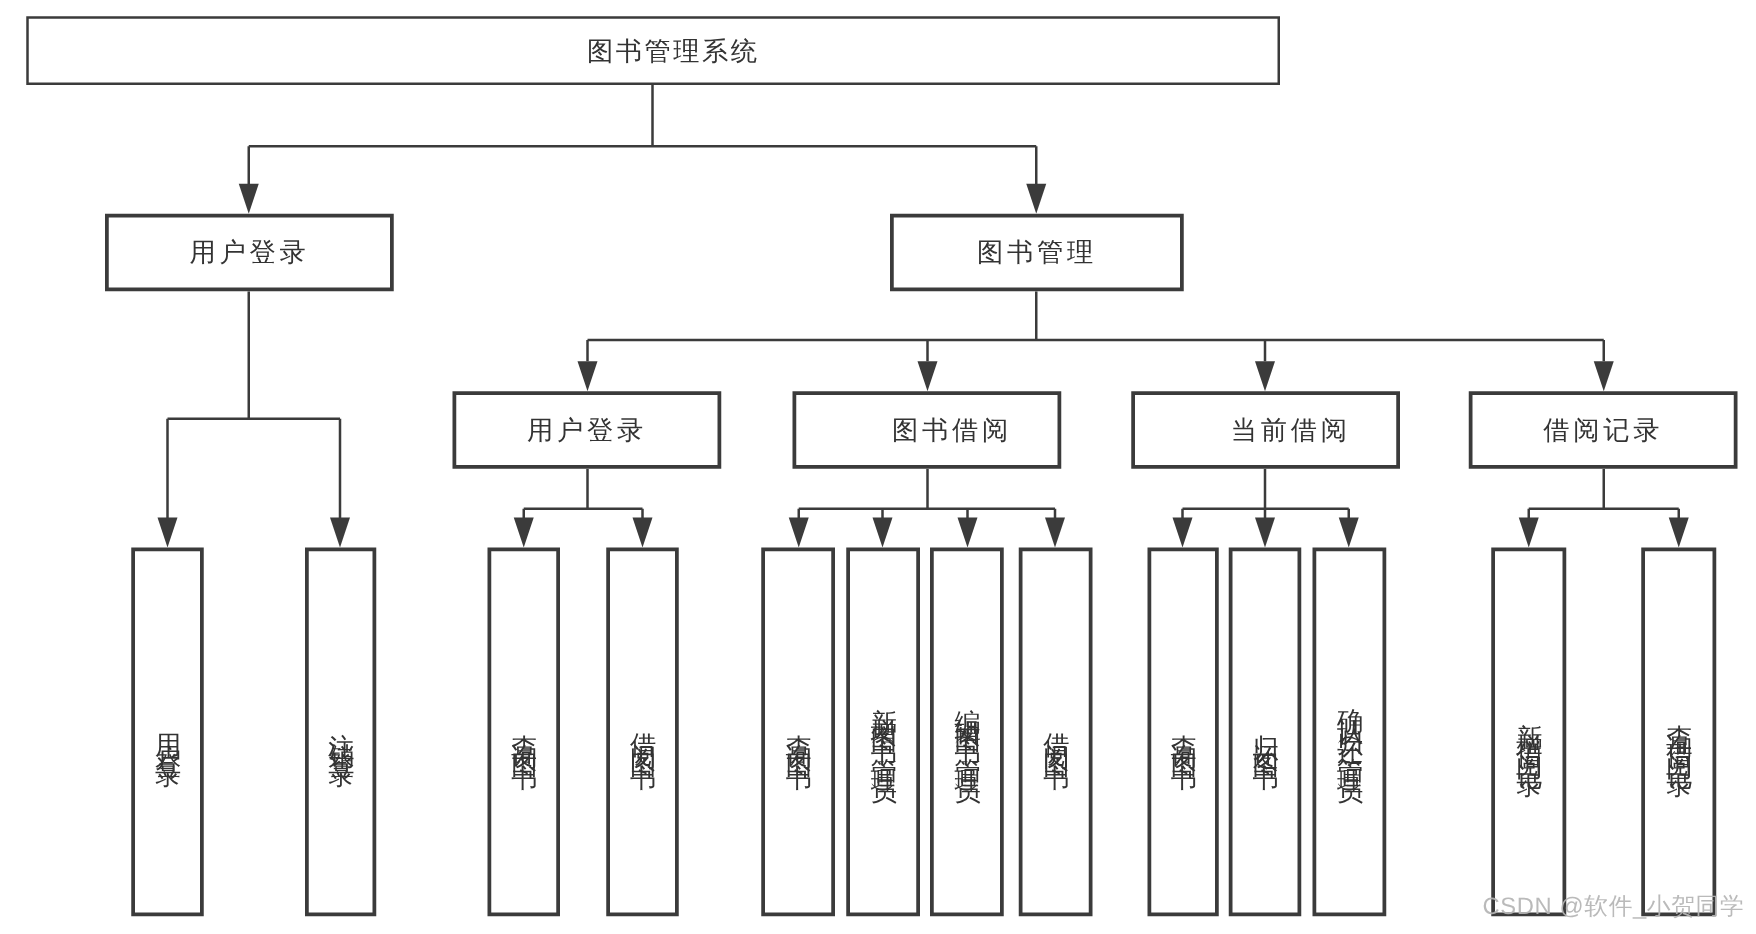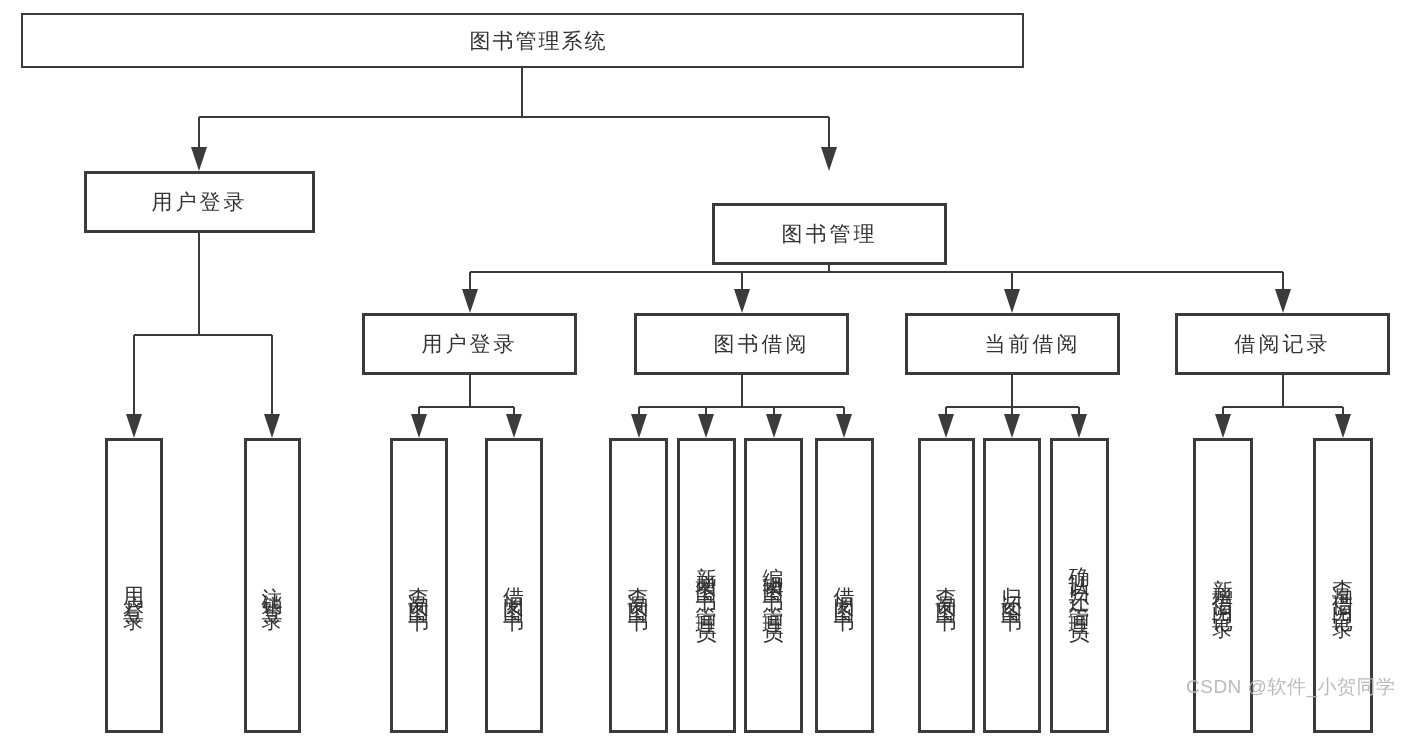--- a/index.html
+++ b/index.html
@@ -48,21 +48,21 @@
   .box.leaf span {
     writing-mode: vertical-rl;
     text-orientation: mixed;
     font-size: 21px;
     letter-spacing: 8px;
     line-height: 1;
   }
   .watermark {
     position: absolute;
     left: 1186px;
-    top: 674px;
+    top: 712px;
     font-size: 19px;
     letter-spacing: 0.5px;
     color: var(--watermark);
     opacity: 0.92;
     white-space: nowrap;
     z-index: 10;
   }
 </style>
 </head>
 <body>
@@ -119,21 +119,21 @@
     </g>
   </svg>
 
   <div class="box lvl1" style="left:21px; top:13px; width:1003px; height:55px;padding-left:32px;">
     <span>图书管理系统</span>
   </div>
 
   <div class="box h-label" style="left:84px; top:171px; width:231px; height:62px;">
     <span>用户登录</span>
   </div>
-  <div class="box h-label" style="left:712px; top:171px; width:235px; height:62px;margin-top:32px;">
+  <div class="box h-label" style="left:712px; top:171px; width:235px; height:62px;">
     <span>图书管理</span>
   </div>
 
   <div class="box h-label" style="left:362px; top:313px; width:215px; height:62px;">
     <span>用户登录</span>
   </div>
   <div class="box h-label" style="left:634px; top:313px; width:215px; height:62px;padding-left:40px;">
     <span>图书借阅</span>
   </div>
   <div class="box h-label" style="left:905px; top:313px; width:215px; height:62px;padding-left:40px;">

